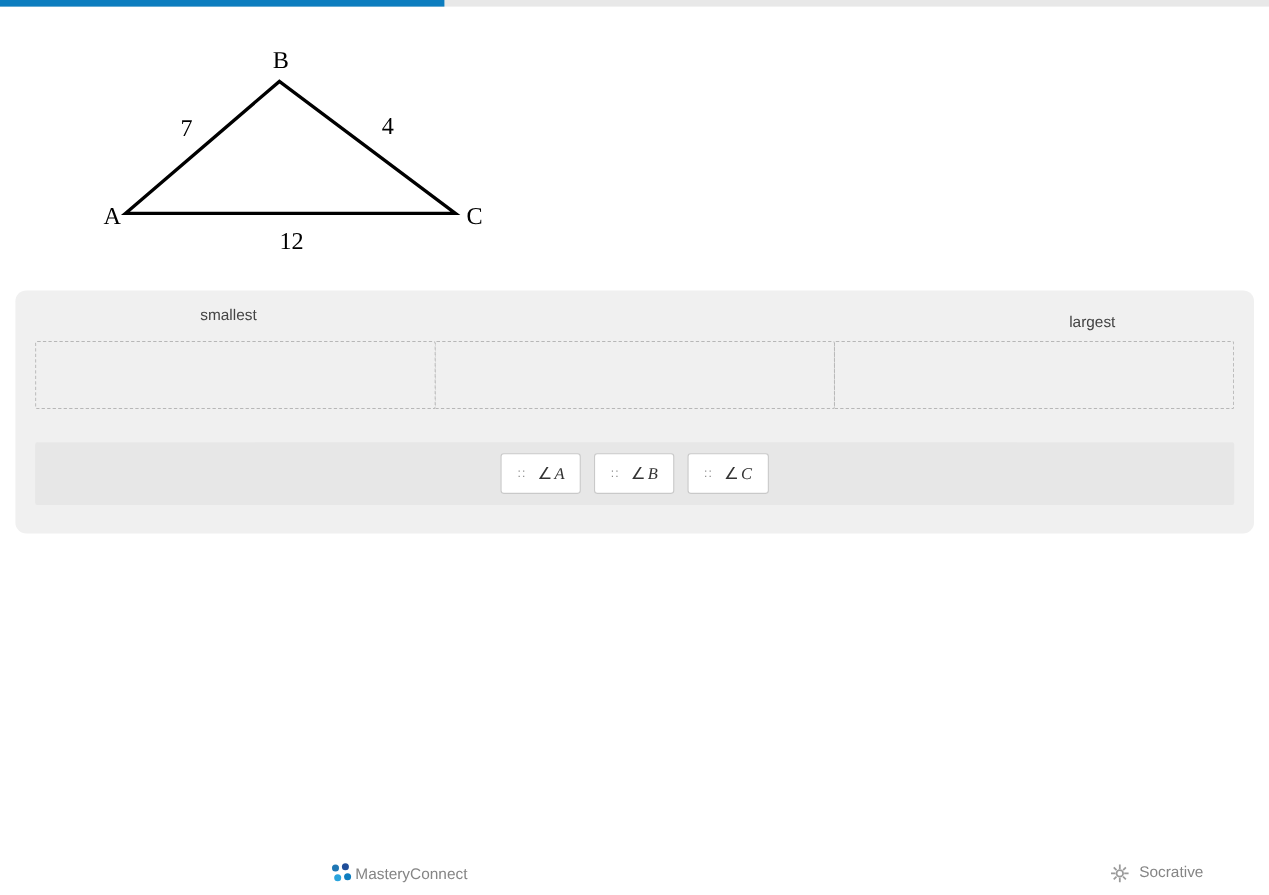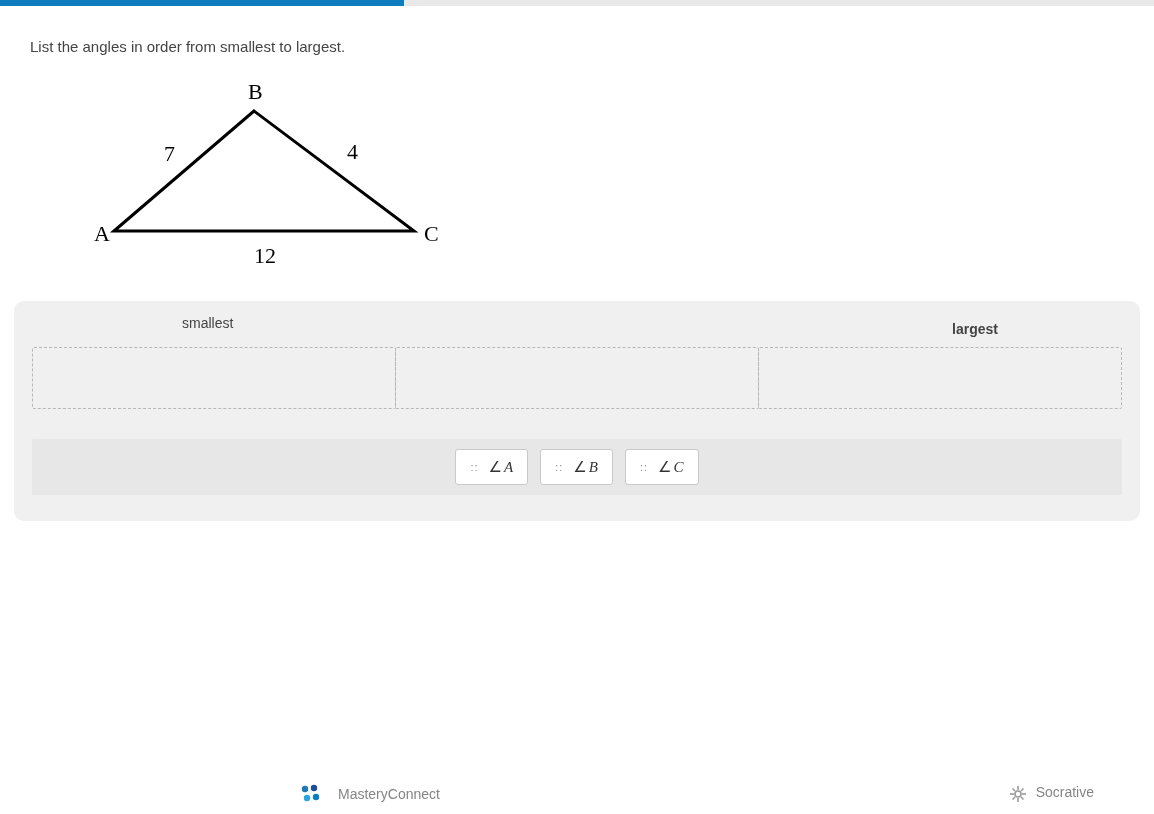--- a/index.html
+++ b/index.html
@@ -43,21 +43,21 @@
     padding: 14px 18px 26px 18px;
     margin-top: 10px;
   }
   .labels-row {
     position: relative;
     height: 26px;
     font-size: 14px;
     color: #444;
   }
   .label-smallest { position: absolute; left: 150px; top: 0; font-weight: 500;}
-  .label-largest  { position: absolute; right: 124px; top: 6px; font-weight: 700;}
+  .label-largest  { position: absolute; right: 108px; top: 6px; font-weight: 400;}
 
   .drop-row {
     display: flex;
     gap: 0;
     margin-top: 6px;
   }
   .drop-slot {
     flex: 1;
     height: 62px;
     border: 1.5px dashed #b7b7b7;
@@ -105,34 +105,33 @@
     left: 0;
     width: 100%;
     height: 40px;
     display: flex;
     align-items: center;
     justify-content: space-between;
     padding: 0 60px 0 300px;
     font-size: 14px;
     color: #858585;
   }
-  .footer-left { display:flex; align-items:center; gap:16px; }
+  .footer-left { display:flex; align-items:center; gap:1px; }
   .footer-right { display:flex; align-items:flex-start; gap:8px; }
   .mc-logo svg, .soc-logo svg { display:block; }
 </style>
 </head>
 <body>
 
 <div class="progress-bar">
   <div class="progress-fill"></div>
 </div>
 
 <div class="card">
 
-  <div class="question-text">List the angles in order from smallest to largest.</div>
 
   <div class="figure-wrap">
     <svg width="420" height="210" viewBox="0 0 420 210">
       <polygon points="50,160 190,40 350,160" fill="none" stroke="#000" stroke-width="3"></polygon>
       <text x="30" y="170" font-family="Times New Roman, serif" font-size="22">A</text>
       <text x="184" y="28" font-family="Times New Roman, serif" font-size="22">B</text>
       <text x="360" y="170" font-family="Times New Roman, serif" font-size="22">C</text>
       <text x="100" y="90" font-family="Times New Roman, serif" font-size="22">7</text>
       <text x="283" y="88" font-family="Times New Roman, serif" font-size="22">4</text>
       <text x="190" y="192" font-family="Times New Roman, serif" font-size="22">12</text>

